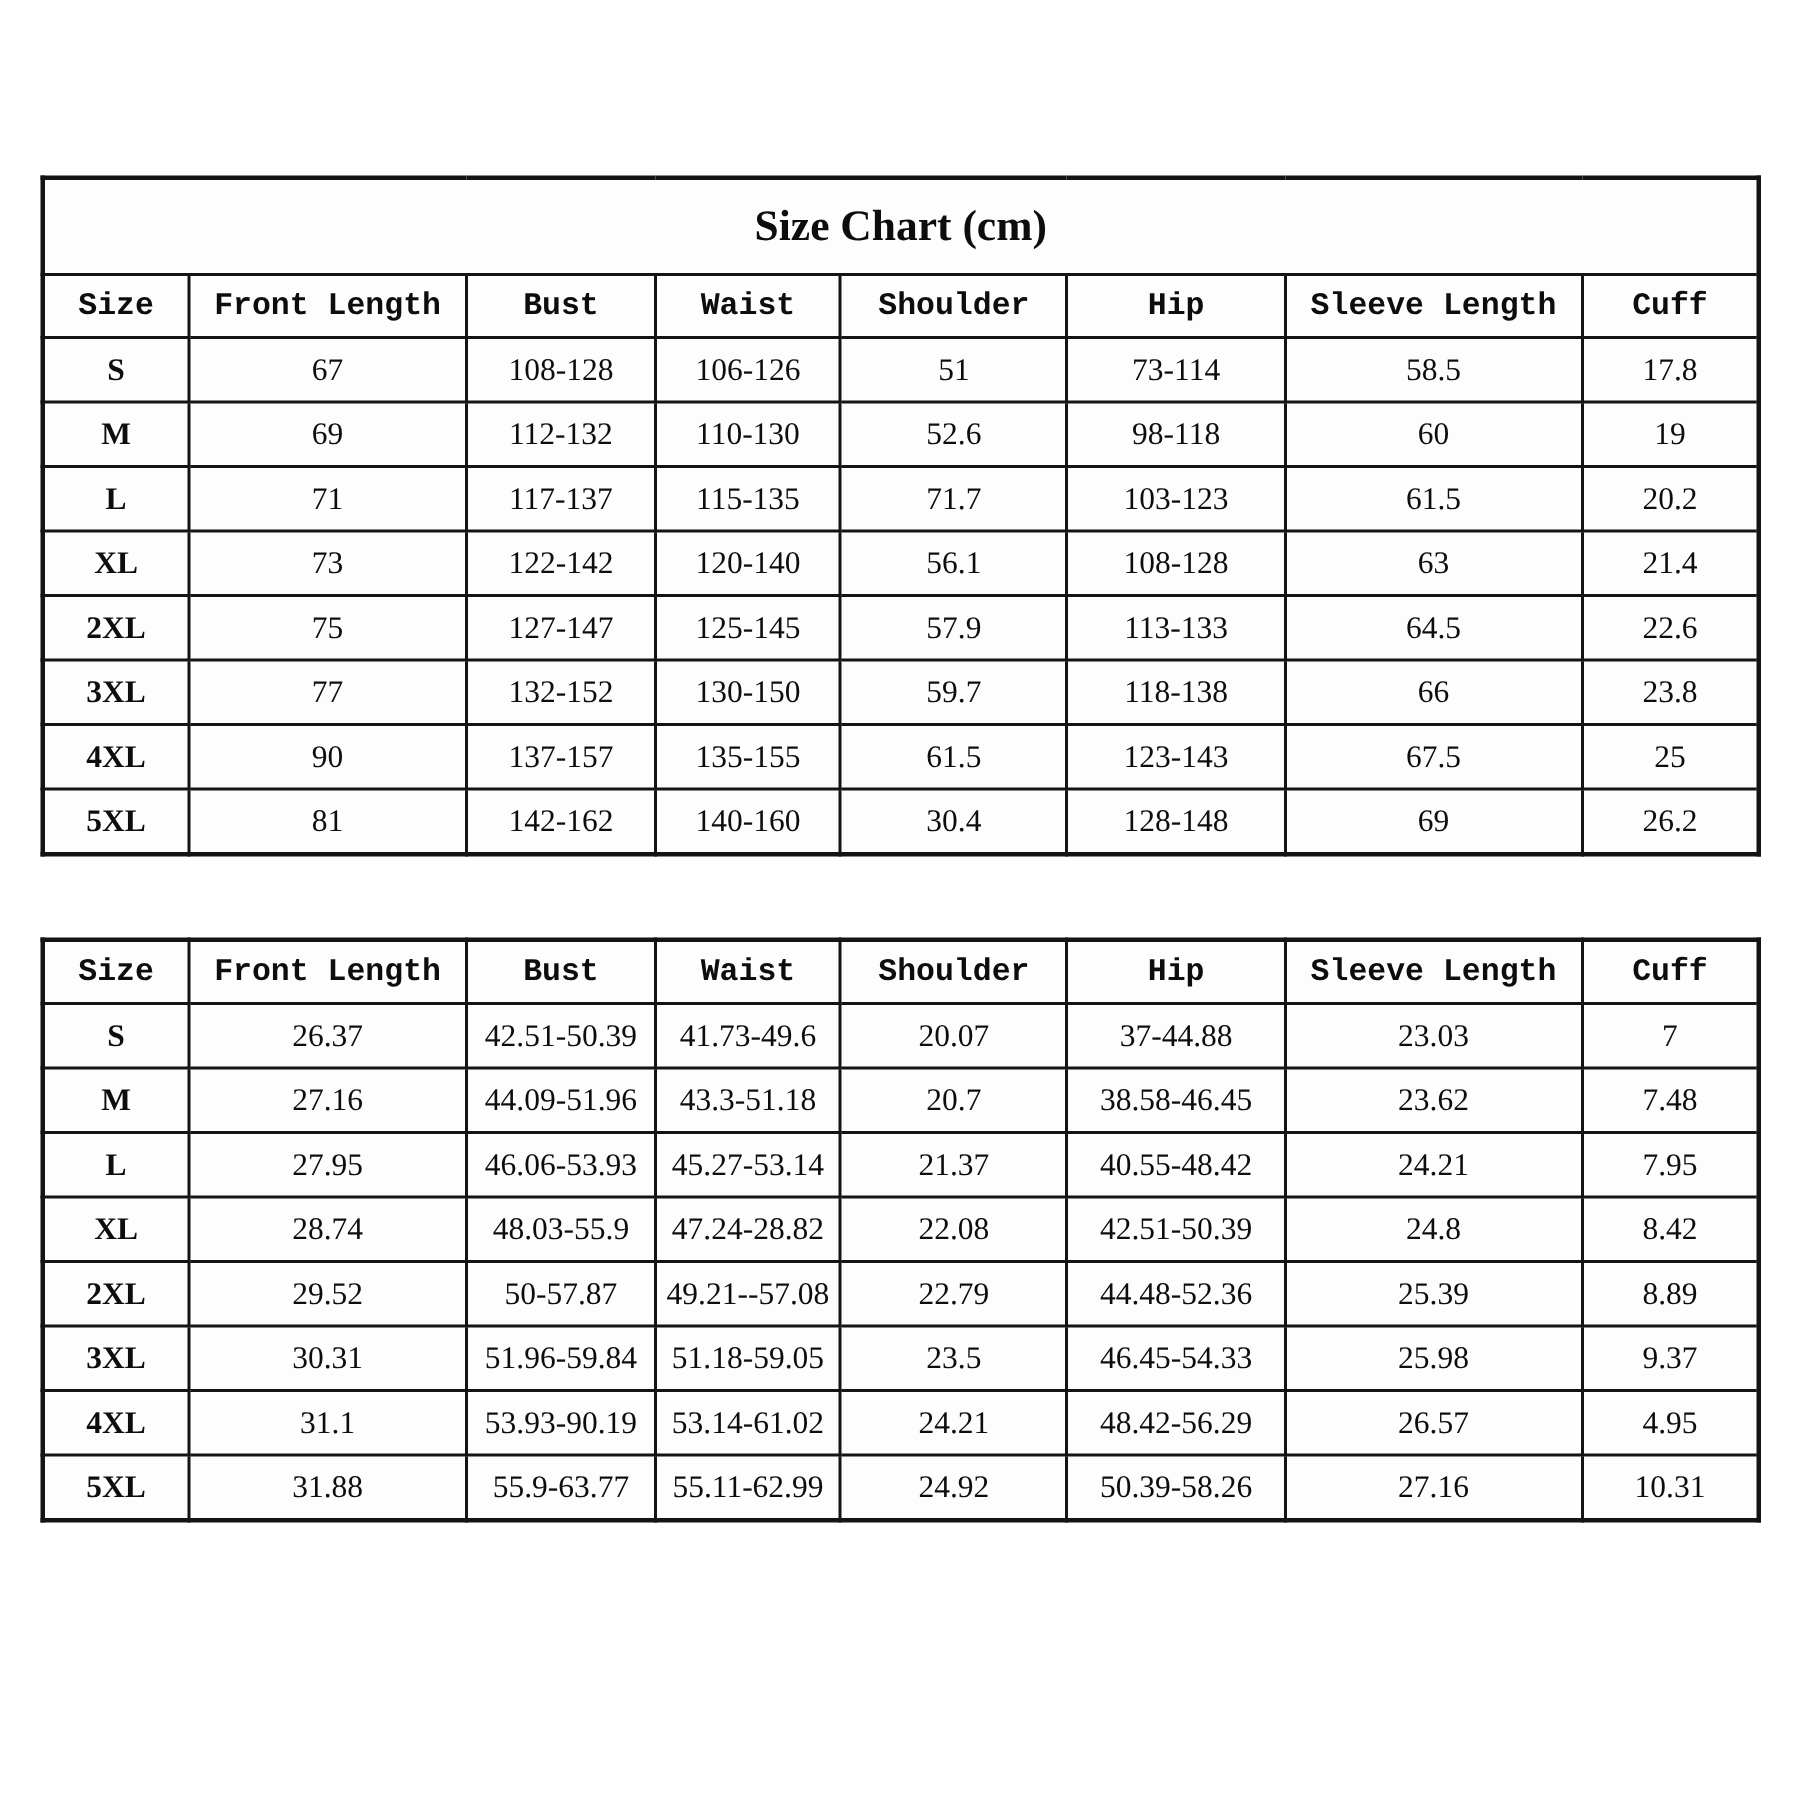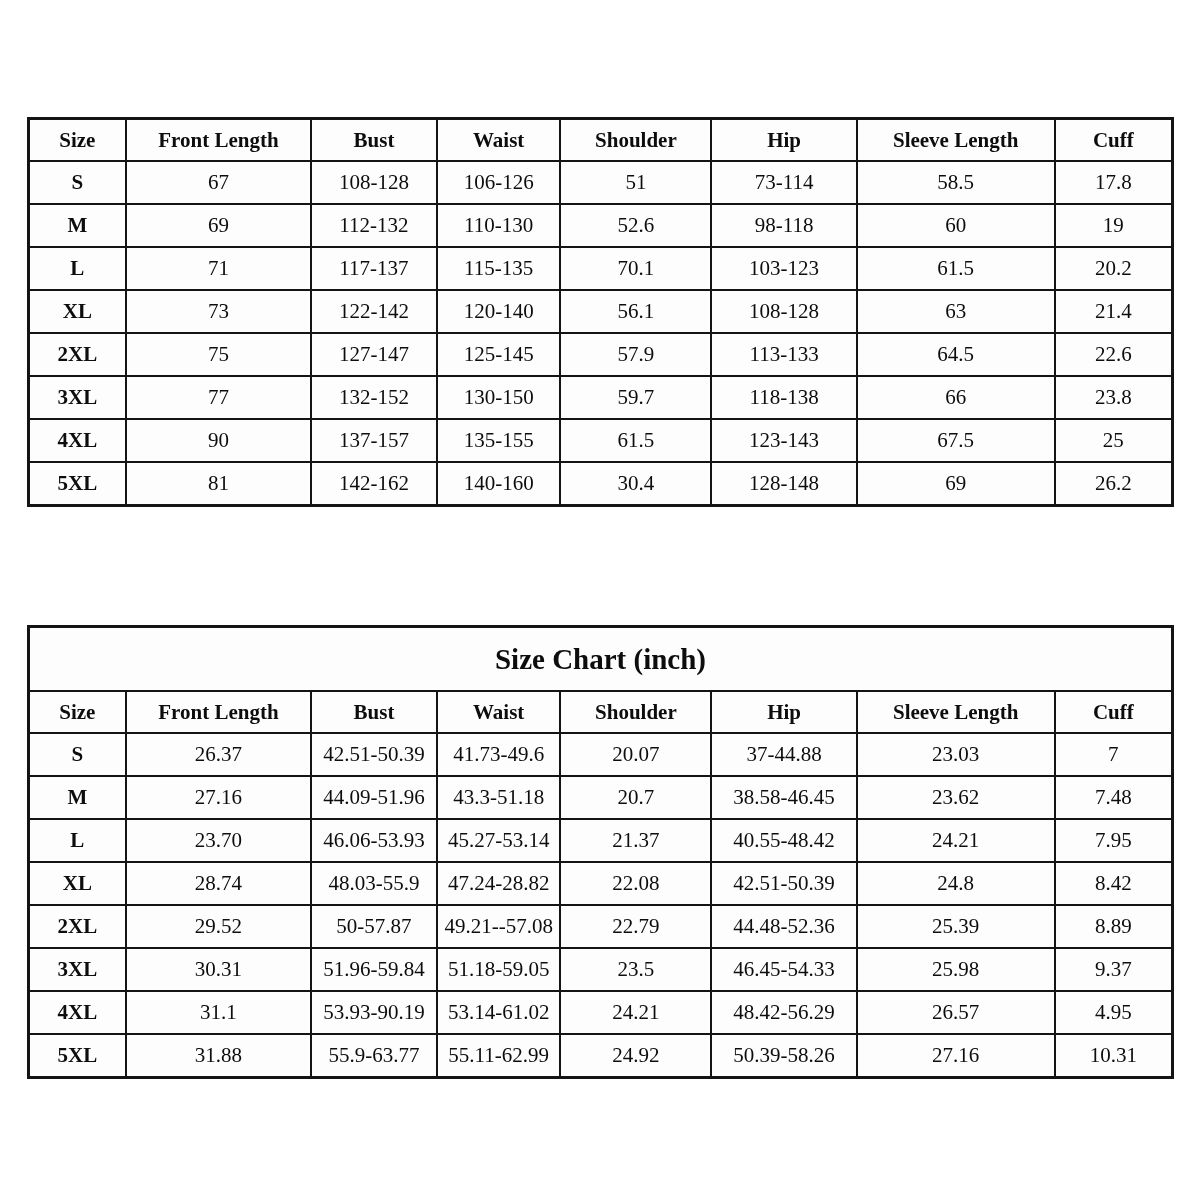--- a/index.html
+++ b/index.html
@@ -35,20 +35,21 @@
   }
   .title-cell {
     height: 62px;
     font-size: 29px;
     font-weight: bold;
   }
   .header-row th {
     height: 40px;
     font-size: 21px;
     font-weight: bold;
+    font-family: Liberation Mono, monospace;
   }
   .data-row td {
     height: 41px;
     font-size: 21px;
     font-weight: normal;
   }
   .data-row td.size-cell { font-weight: bold; }
   col.col-size        { width: 8.5%; }
   col.col-frontlength { width: 16.2%; }
   col.col-bust        { width: 11%; }
@@ -57,20 +58,130 @@
   col.col-hip         { width: 12.7%; }
   col.col-sleeve      { width: 17.3%; }
   col.col-cuff        { width: 10.3%; }
 </style>
 </head>
 <body>
 
 <div class="page">
 
   <table class="size-table" id="table-cm">
+    <colgroup>
+      <col class="col-size">
+        <col class="col-frontlength">
+        <col class="col-bust">
+        <col class="col-waist">
+      <col class="col-shoulder">
+        <col class="col-hip">
+        <col class="col-sleeve">
+        <col class="col-cuff">
+    </colgroup>
+    <thead>
+      <tr class="title-row">
+        <td class="title-cell" colspan="8">Size Chart (cm)</td>
+      </tr>
+      <tr class="header-row">
+          <th>Size</th>
+          <th>Front Length</th>
+          <th>Bust</th>
+          <th>Waist</th>
+          <th>Shoulder</th>
+          <th>Hip</th>
+          <th>Sleeve Length</th>
+          <th>Cuff</th>
+        </tr>
+    </thead>
+    <tbody class="rows">
+        <tr class="data-row">
+          <td class="size-cell">S</td>
+          <td class="value-cell">67</td>
+          <td class="value-cell">108-128</td>
+          <td class="value-cell">106-126</td>
+          <td class="value-cell">51</td>
+          <td class="value-cell">73-114</td>
+          <td class="value-cell">58.5</td>
+          <td class="value-cell">17.8</td>
+        </tr>
+        <tr class="data-row">
+          <td class="size-cell">M</td>
+          <td class="value-cell">69</td>
+          <td class="value-cell">112-132</td>
+          <td class="value-cell">110-130</td>
+          <td class="value-cell">52.6</td>
+          <td class="value-cell">98-118</td>
+          <td class="value-cell">60</td>
+          <td class="value-cell">19</td>
+        </tr>
+        <tr class="data-row">
+          <td class="size-cell">L</td>
+          <td class="value-cell">71</td>
+          <td class="value-cell">117-137</td>
+          <td class="value-cell">115-135</td>
+          <td class="value-cell">71.7</td>
+          <td class="value-cell">103-123</td>
+          <td class="value-cell">61.5</td>
+          <td class="value-cell">20.2</td>
+        </tr>
+        <tr class="data-row">
+          <td class="size-cell">XL</td>
+          <td class="value-cell">73</td>
+          <td class="value-cell">122-142</td>
+          <td class="value-cell">120-140</td>
+          <td class="value-cell">56.1</td>
+          <td class="value-cell">108-128</td>
+          <td class="value-cell">63</td>
+          <td class="value-cell">21.4</td>
+        </tr>
+        <tr class="data-row">
+          <td class="size-cell">2XL</td>
+          <td class="value-cell">75</td>
+          <td class="value-cell">127-147</td>
+          <td class="value-cell">125-145</td>
+          <td class="value-cell">57.9</td>
+          <td class="value-cell">113-133</td>
+          <td class="value-cell">64.5</td>
+          <td class="value-cell">22.6</td>
+        </tr>
+        <tr class="data-row">
+          <td class="size-cell">3XL</td>
+          <td class="value-cell">77</td>
+          <td class="value-cell">132-152</td>
+          <td class="value-cell">130-150</td>
+          <td class="value-cell">59.7</td>
+          <td class="value-cell">118-138</td>
+          <td class="value-cell">66</td>
+          <td class="value-cell">23.8</td>
+        </tr>
+        <tr class="data-row">
+          <td class="size-cell">4XL</td>
+          <td class="value-cell">90</td>
+          <td class="value-cell">137-157</td>
+          <td class="value-cell">135-155</td>
+          <td class="value-cell">61.5</td>
+          <td class="value-cell">123-143</td>
+          <td class="value-cell">67.5</td>
+          <td class="value-cell">25</td>
+        </tr>
+        <tr class="data-row">
+          <td class="size-cell">5XL</td>
+          <td class="value-cell">81</td>
+          <td class="value-cell">142-162</td>
+          <td class="value-cell">140-160</td>
+          <td class="value-cell">30.4</td>
+          <td class="value-cell">128-148</td>
+          <td class="value-cell">69</td>
+          <td class="value-cell">26.2</td>
+        </tr>
+      </tbody>
+  </table>
+
+  <table class="size-table" id="table-inch">
     <colgroup>
       <col class="col-size">
         <col class="col-frontlength">
         <col class="col-bust">
         <col class="col-waist">
       <col class="col-shoulder">
         <col class="col-hip">
         <col class="col-sleeve">
         <col class="col-cuff">
     </colgroup>
@@ -82,151 +193,41 @@
           <th>Waist</th>
           <th>Shoulder</th>
           <th>Hip</th>
           <th>Sleeve Length</th>
           <th>Cuff</th>
         </tr>
     </thead>
     <tbody class="rows">
         <tr class="data-row">
           <td class="size-cell">S</td>
-          <td class="value-cell">67</td>
-          <td class="value-cell">108-128</td>
-          <td class="value-cell">106-126</td>
-          <td class="value-cell">51</td>
-          <td class="value-cell">73-114</td>
-          <td class="value-cell">58.5</td>
-          <td class="value-cell">17.8</td>
-        </tr>
-        <tr class="data-row">
-          <td class="size-cell">M</td>
-          <td class="value-cell">69</td>
-          <td class="value-cell">112-132</td>
-          <td class="value-cell">110-130</td>
-          <td class="value-cell">52.6</td>
-          <td class="value-cell">98-118</td>
-          <td class="value-cell">60</td>
-          <td class="value-cell">19</td>
-        </tr>
-        <tr class="data-row">
-          <td class="size-cell">L</td>
-          <td class="value-cell">71</td>
-          <td class="value-cell">117-137</td>
-          <td class="value-cell">115-135</td>
-          <td class="value-cell">70.1</td>
-          <td class="value-cell">103-123</td>
-          <td class="value-cell">61.5</td>
-          <td class="value-cell">20.2</td>
-        </tr>
-        <tr class="data-row">
-          <td class="size-cell">XL</td>
-          <td class="value-cell">73</td>
-          <td class="value-cell">122-142</td>
-          <td class="value-cell">120-140</td>
-          <td class="value-cell">56.1</td>
-          <td class="value-cell">108-128</td>
-          <td class="value-cell">63</td>
-          <td class="value-cell">21.4</td>
-        </tr>
-        <tr class="data-row">
-          <td class="size-cell">2XL</td>
-          <td class="value-cell">75</td>
-          <td class="value-cell">127-147</td>
-          <td class="value-cell">125-145</td>
-          <td class="value-cell">57.9</td>
-          <td class="value-cell">113-133</td>
-          <td class="value-cell">64.5</td>
-          <td class="value-cell">22.6</td>
-        </tr>
-        <tr class="data-row">
-          <td class="size-cell">3XL</td>
-          <td class="value-cell">77</td>
-          <td class="value-cell">132-152</td>
-          <td class="value-cell">130-150</td>
-          <td class="value-cell">59.7</td>
-          <td class="value-cell">118-138</td>
-          <td class="value-cell">66</td>
-          <td class="value-cell">23.8</td>
-        </tr>
-        <tr class="data-row">
-          <td class="size-cell">4XL</td>
-          <td class="value-cell">90</td>
-          <td class="value-cell">137-157</td>
-          <td class="value-cell">135-155</td>
-          <td class="value-cell">61.5</td>
-          <td class="value-cell">123-143</td>
-          <td class="value-cell">67.5</td>
-          <td class="value-cell">25</td>
-        </tr>
-        <tr class="data-row">
-          <td class="size-cell">5XL</td>
-          <td class="value-cell">81</td>
-          <td class="value-cell">142-162</td>
-          <td class="value-cell">140-160</td>
-          <td class="value-cell">30.4</td>
-          <td class="value-cell">128-148</td>
-          <td class="value-cell">69</td>
-          <td class="value-cell">26.2</td>
-        </tr>
-      </tbody>
-  </table>
-
-  <table class="size-table" id="table-inch">
-    <colgroup>
-      <col class="col-size">
-        <col class="col-frontlength">
-        <col class="col-bust">
-        <col class="col-waist">
-      <col class="col-shoulder">
-        <col class="col-hip">
-        <col class="col-sleeve">
-        <col class="col-cuff">
-    </colgroup>
-    <thead>
-      <tr class="title-row">
-        <td class="title-cell" colspan="8">Size Chart (inch)</td>
-      </tr>
-      <tr class="header-row">
-          <th>Size</th>
-          <th>Front Length</th>
-          <th>Bust</th>
-          <th>Waist</th>
-          <th>Shoulder</th>
-          <th>Hip</th>
-          <th>Sleeve Length</th>
-          <th>Cuff</th>
-        </tr>
-    </thead>
-    <tbody class="rows">
-        <tr class="data-row">
-          <td class="size-cell">S</td>
           <td class="value-cell">26.37</td>
           <td class="value-cell">42.51-50.39</td>
           <td class="value-cell">41.73-49.6</td>
           <td class="value-cell">20.07</td>
           <td class="value-cell">37-44.88</td>
           <td class="value-cell">23.03</td>
           <td class="value-cell">7</td>
         </tr>
         <tr class="data-row">
           <td class="size-cell">M</td>
           <td class="value-cell">27.16</td>
           <td class="value-cell">44.09-51.96</td>
           <td class="value-cell">43.3-51.18</td>
           <td class="value-cell">20.7</td>
           <td class="value-cell">38.58-46.45</td>
           <td class="value-cell">23.62</td>
           <td class="value-cell">7.48</td>
         </tr>
         <tr class="data-row">
           <td class="size-cell">L</td>
-          <td class="value-cell">23.70</td>
+          <td class="value-cell">27.95</td>
           <td class="value-cell">46.06-53.93</td>
           <td class="value-cell">45.27-53.14</td>
           <td class="value-cell">21.37</td>
           <td class="value-cell">40.55-48.42</td>
           <td class="value-cell">24.21</td>
           <td class="value-cell">7.95</td>
         </tr>
         <tr class="data-row">
           <td class="size-cell">XL</td>
           <td class="value-cell">28.74</td>

